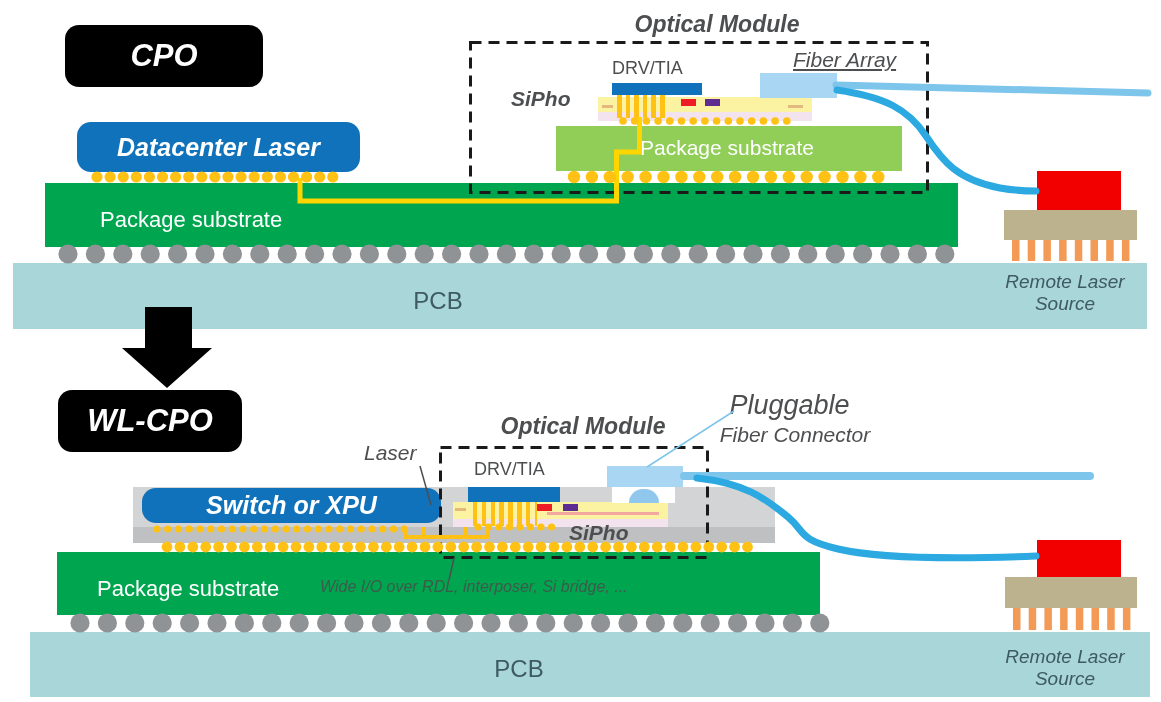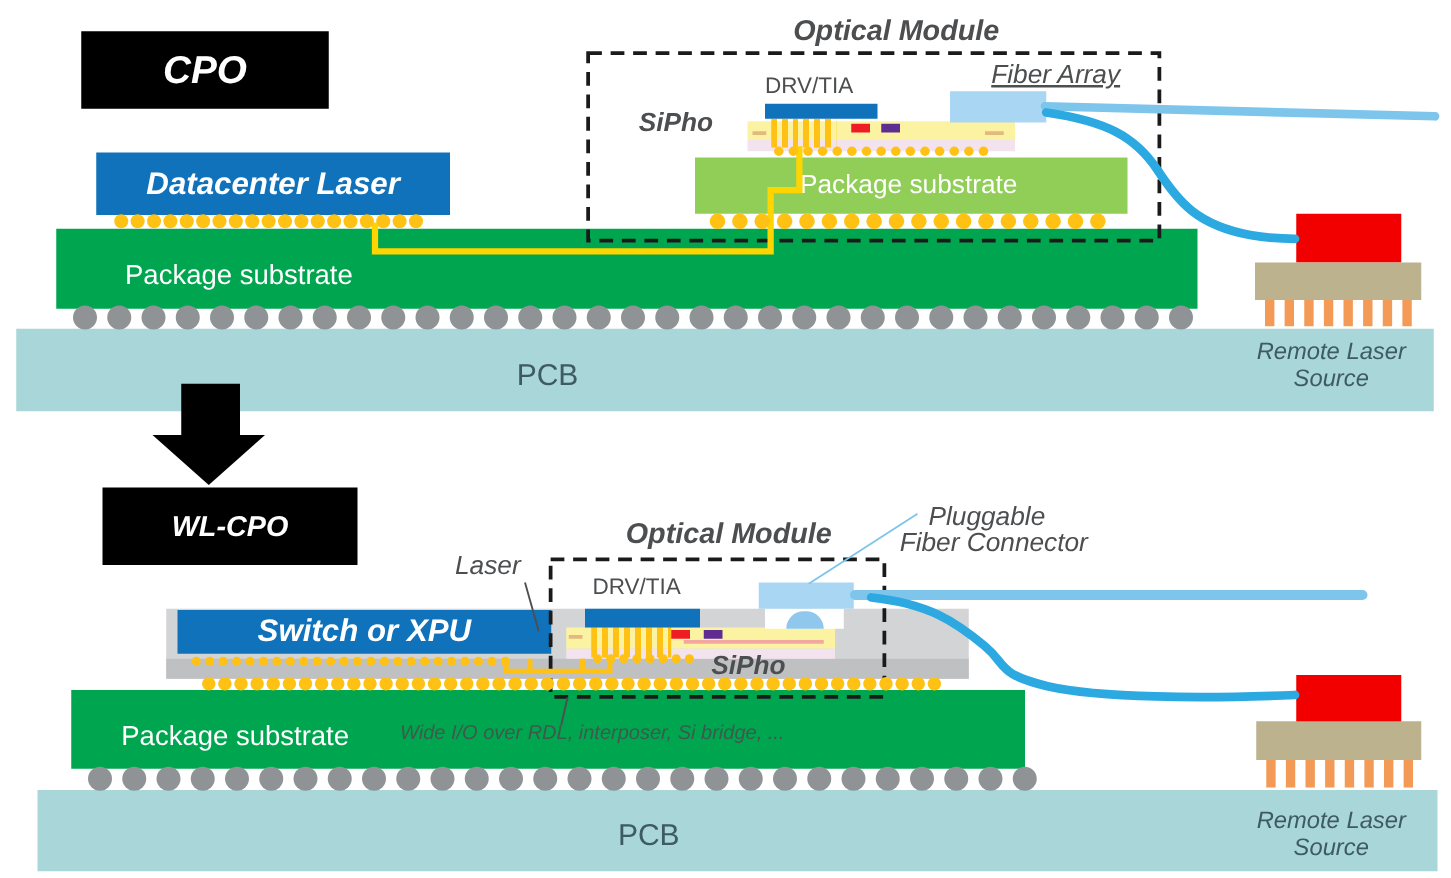--- a/index.html
+++ b/index.html
@@ -2,21 +2,21 @@
 <html style="--black: #000000; --white: #ffffff; --blue: #0f72ba; --green: #00a64f; --light-green: #90ce58; --pcb-teal: #a9d6d8; --bump-yellow: #ffc113; --trace-yellow: #ffd500; --chip-yellow: #fcf3a2; --chip-pink: #f2e3ee; --chip-red: #ee1c25; --purple: #5f2d91; --mold-gray: #d3d4d6; --rdl-gray: #bec0c2; --gray-bump: #909396; --fiber-light: #7ec5ec; --fiber-dark: #2ca9e1; --connector-blue: #a9d6f2; --dome-blue: #8fc8ec; --laser-red: #f20000; --laser-tan: #bdb28e; --pin-orange: #f29a56; --label-dark: #4d4e50; --label-teal: #3e5a64; --wide-io-text: #3d5a4b; --salmon: #f2a89e; --tan-dash: #e2b97e; --dash-line: #1a1a1a;"><head>
 <meta charset="utf-8">
 <style>
   html,body{margin:0;padding:0;background:#fff;}
   #stage{position:relative;width:1161px;height:702px;background:#fff;overflow:hidden;
          font-family:"Liberation Sans",sans-serif;}
   .box{position:absolute;}
   .lbl{position:absolute;white-space:nowrap;}
   .ital{font-style:italic;}
   .bi{font-style:italic;font-weight:bold;}
-  .ctr{display:flex;align-items:center;justify-content:center;text-align:center;}
+  .ctr{display:flex;align-items:center;justify-content:center;text-align:center;border-radius:14px;}
 
   
 
   
   #cpo-badge{left:65px;top:25px;width:198px;height:62px;background:var(--black);color:var(--white);font-size:31px;}
   #cpo-pcb{left:13px;top:263px;width:1134px;height:66px;background:var(--pcb-teal);}
   #cpo-pcb-label{left:398px;top:287px;width:80px;text-align:center;font-size:24px;color:var(--label-teal);}
   #cpo-substrate{left:45px;top:183px;width:913px;height:64px;background:var(--green);}
   #cpo-substrate-label{left:100px;top:207px;font-size:22px;color:var(--white);}
   #cpo-switch{left:77px;top:122px;width:283px;height:50px;background:var(--blue);color:var(--white);font-size:25px;}
@@ -34,21 +34,21 @@
   #om1-drv-label{left:612px;top:58px;font-size:18px;color:var(--label-dark);}
   #om1-sipho-label{left:511px;top:87px;font-size:21px;color:var(--label-dark);}
   #om1-title{left:557px;top:11px;width:320px;text-align:center;font-size:23px;color:var(--label-dark);}
   #om1-fiber-array{left:760px;top:73px;width:77px;height:25px;background:var(--connector-blue);}
   #om1-fa-label{left:793px;top:48px;font-size:21px;color:var(--label-dark);text-decoration:underline;}
   #laser1-red{left:1037px;top:171px;width:84px;height:39px;background:var(--laser-red);}
   #laser1-tan{left:1004px;top:210px;width:133px;height:30px;background:var(--laser-tan);}
   #rls1{left:980px;top:271px;width:170px;text-align:center;font-size:19px;line-height:22px;color:var(--label-teal);}
 
   
-  #wl-badge{left:82px;top:390px;width:204px;height:62px;background:var(--black);color:var(--white);font-size:23px;}
+  #wl-badge{left:58px;top:390px;width:184px;height:62px;background:var(--black);color:var(--white);font-size:31px;}
   #wl-pcb{left:30px;top:632px;width:1120px;height:65px;background:var(--pcb-teal);}
   #wl-pcb-label{left:479px;top:655px;width:80px;text-align:center;font-size:24px;color:var(--label-teal);}
   #wl-substrate{left:57px;top:552px;width:763px;height:63px;background:var(--green);}
   #wl-substrate-label{left:97px;top:576px;font-size:22px;color:var(--white);}
   #wl-wideio-label{left:320px;top:578px;font-size:16px;color:var(--wide-io-text);}
   #wl-mold{left:133px;top:487px;width:642px;height:56px;background:var(--mold-gray);}
   #wl-rdl{left:133px;top:527px;width:642px;height:16px;background:var(--rdl-gray);}
   #wl-switch{left:142px;top:488px;width:299px;height:35px;background:var(--blue);color:var(--white);font-size:25px;}
   #om2-yellow{left:453px;top:502px;width:215px;height:17px;background:var(--chip-yellow);}
   #om2-pink{left:453px;top:519px;width:215px;height:8px;background:var(--chip-pink);}
@@ -59,21 +59,21 @@
   #om2-salmon{left:547px;top:512px;width:112px;height:3px;background:var(--salmon);}
   #om2-tan-a{left:455px;top:508px;width:11px;height:3px;background:var(--tan-dash);}
   #om2-drv{left:468px;top:487px;width:92px;height:15px;background:var(--blue);}
   #om2-drv-label{left:474px;top:459px;font-size:18px;color:var(--label-dark);}
   #om2-notch{left:612px;top:487px;width:63px;height:16px;background:var(--white);}
   #om2-dome{left:629px;top:489px;width:30px;height:14px;background:var(--dome-blue);border-radius:15px 15px 0 0;}
   #om2-connector{left:607px;top:466px;width:76px;height:21px;background:var(--connector-blue);}
   #om2-title{left:423px;top:413px;width:320px;text-align:center;font-size:23px;color:var(--label-dark);}
   #om2-sipho-label{left:569px;top:521px;font-size:21px;color:var(--label-dark);}
   #wl-mold-label{left:364px;top:441px;font-size:21px;color:var(--label-dark);}
-  #wl-plug1{left:707px;top:390px;width:165px;text-align:center;font-size:21px;color:var(--label-dark);margin-top:12px;}
+  #wl-plug1{left:707px;top:390px;width:165px;text-align:center;font-size:27px;color:var(--label-dark);}
   #wl-plug2{left:695px;top:423px;width:200px;text-align:center;font-size:21px;color:var(--label-dark);}
   #laser2-red{left:1037px;top:540px;width:84px;height:38px;background:var(--laser-red);}
   #laser2-tan{left:1005px;top:577px;width:132px;height:31px;background:var(--laser-tan);}
   #rls2{left:980px;top:646px;width:170px;text-align:center;font-size:19px;line-height:22px;color:var(--label-teal);}
 
   #overlay{position:absolute;left:0;top:0;width:1161px;height:702px;pointer-events:none;}
 </style>
 </head>
 <body>
 

